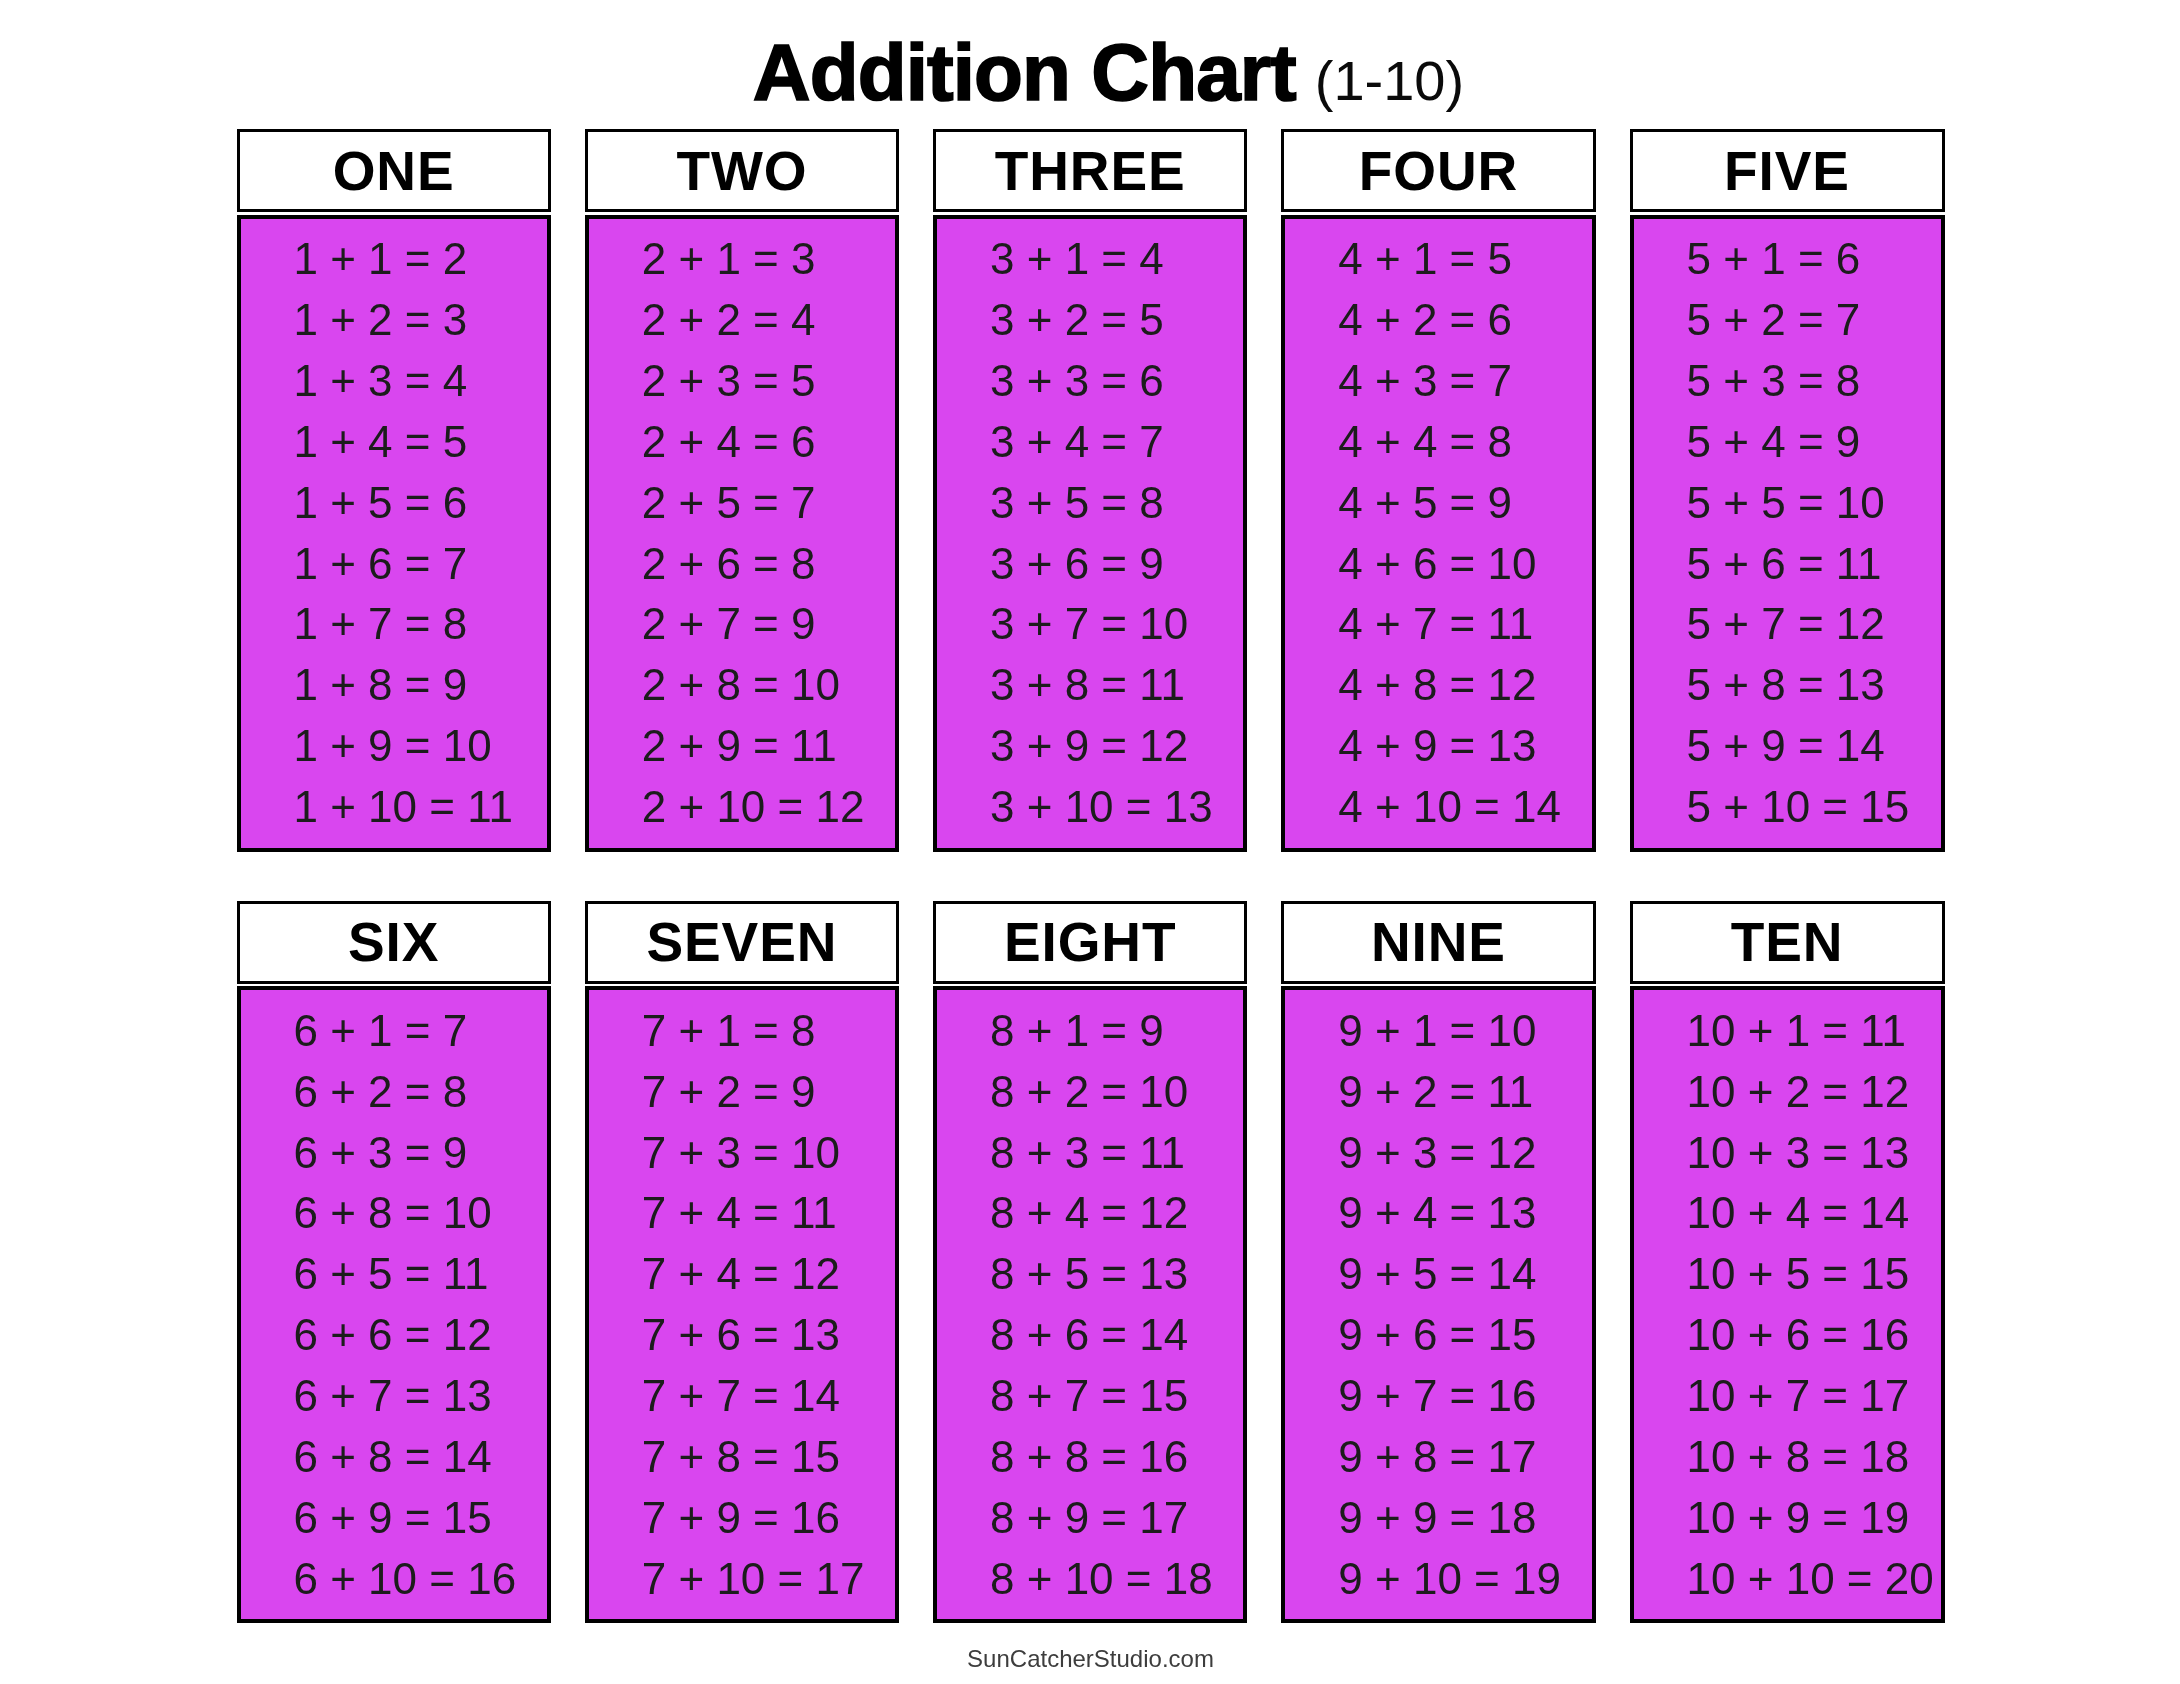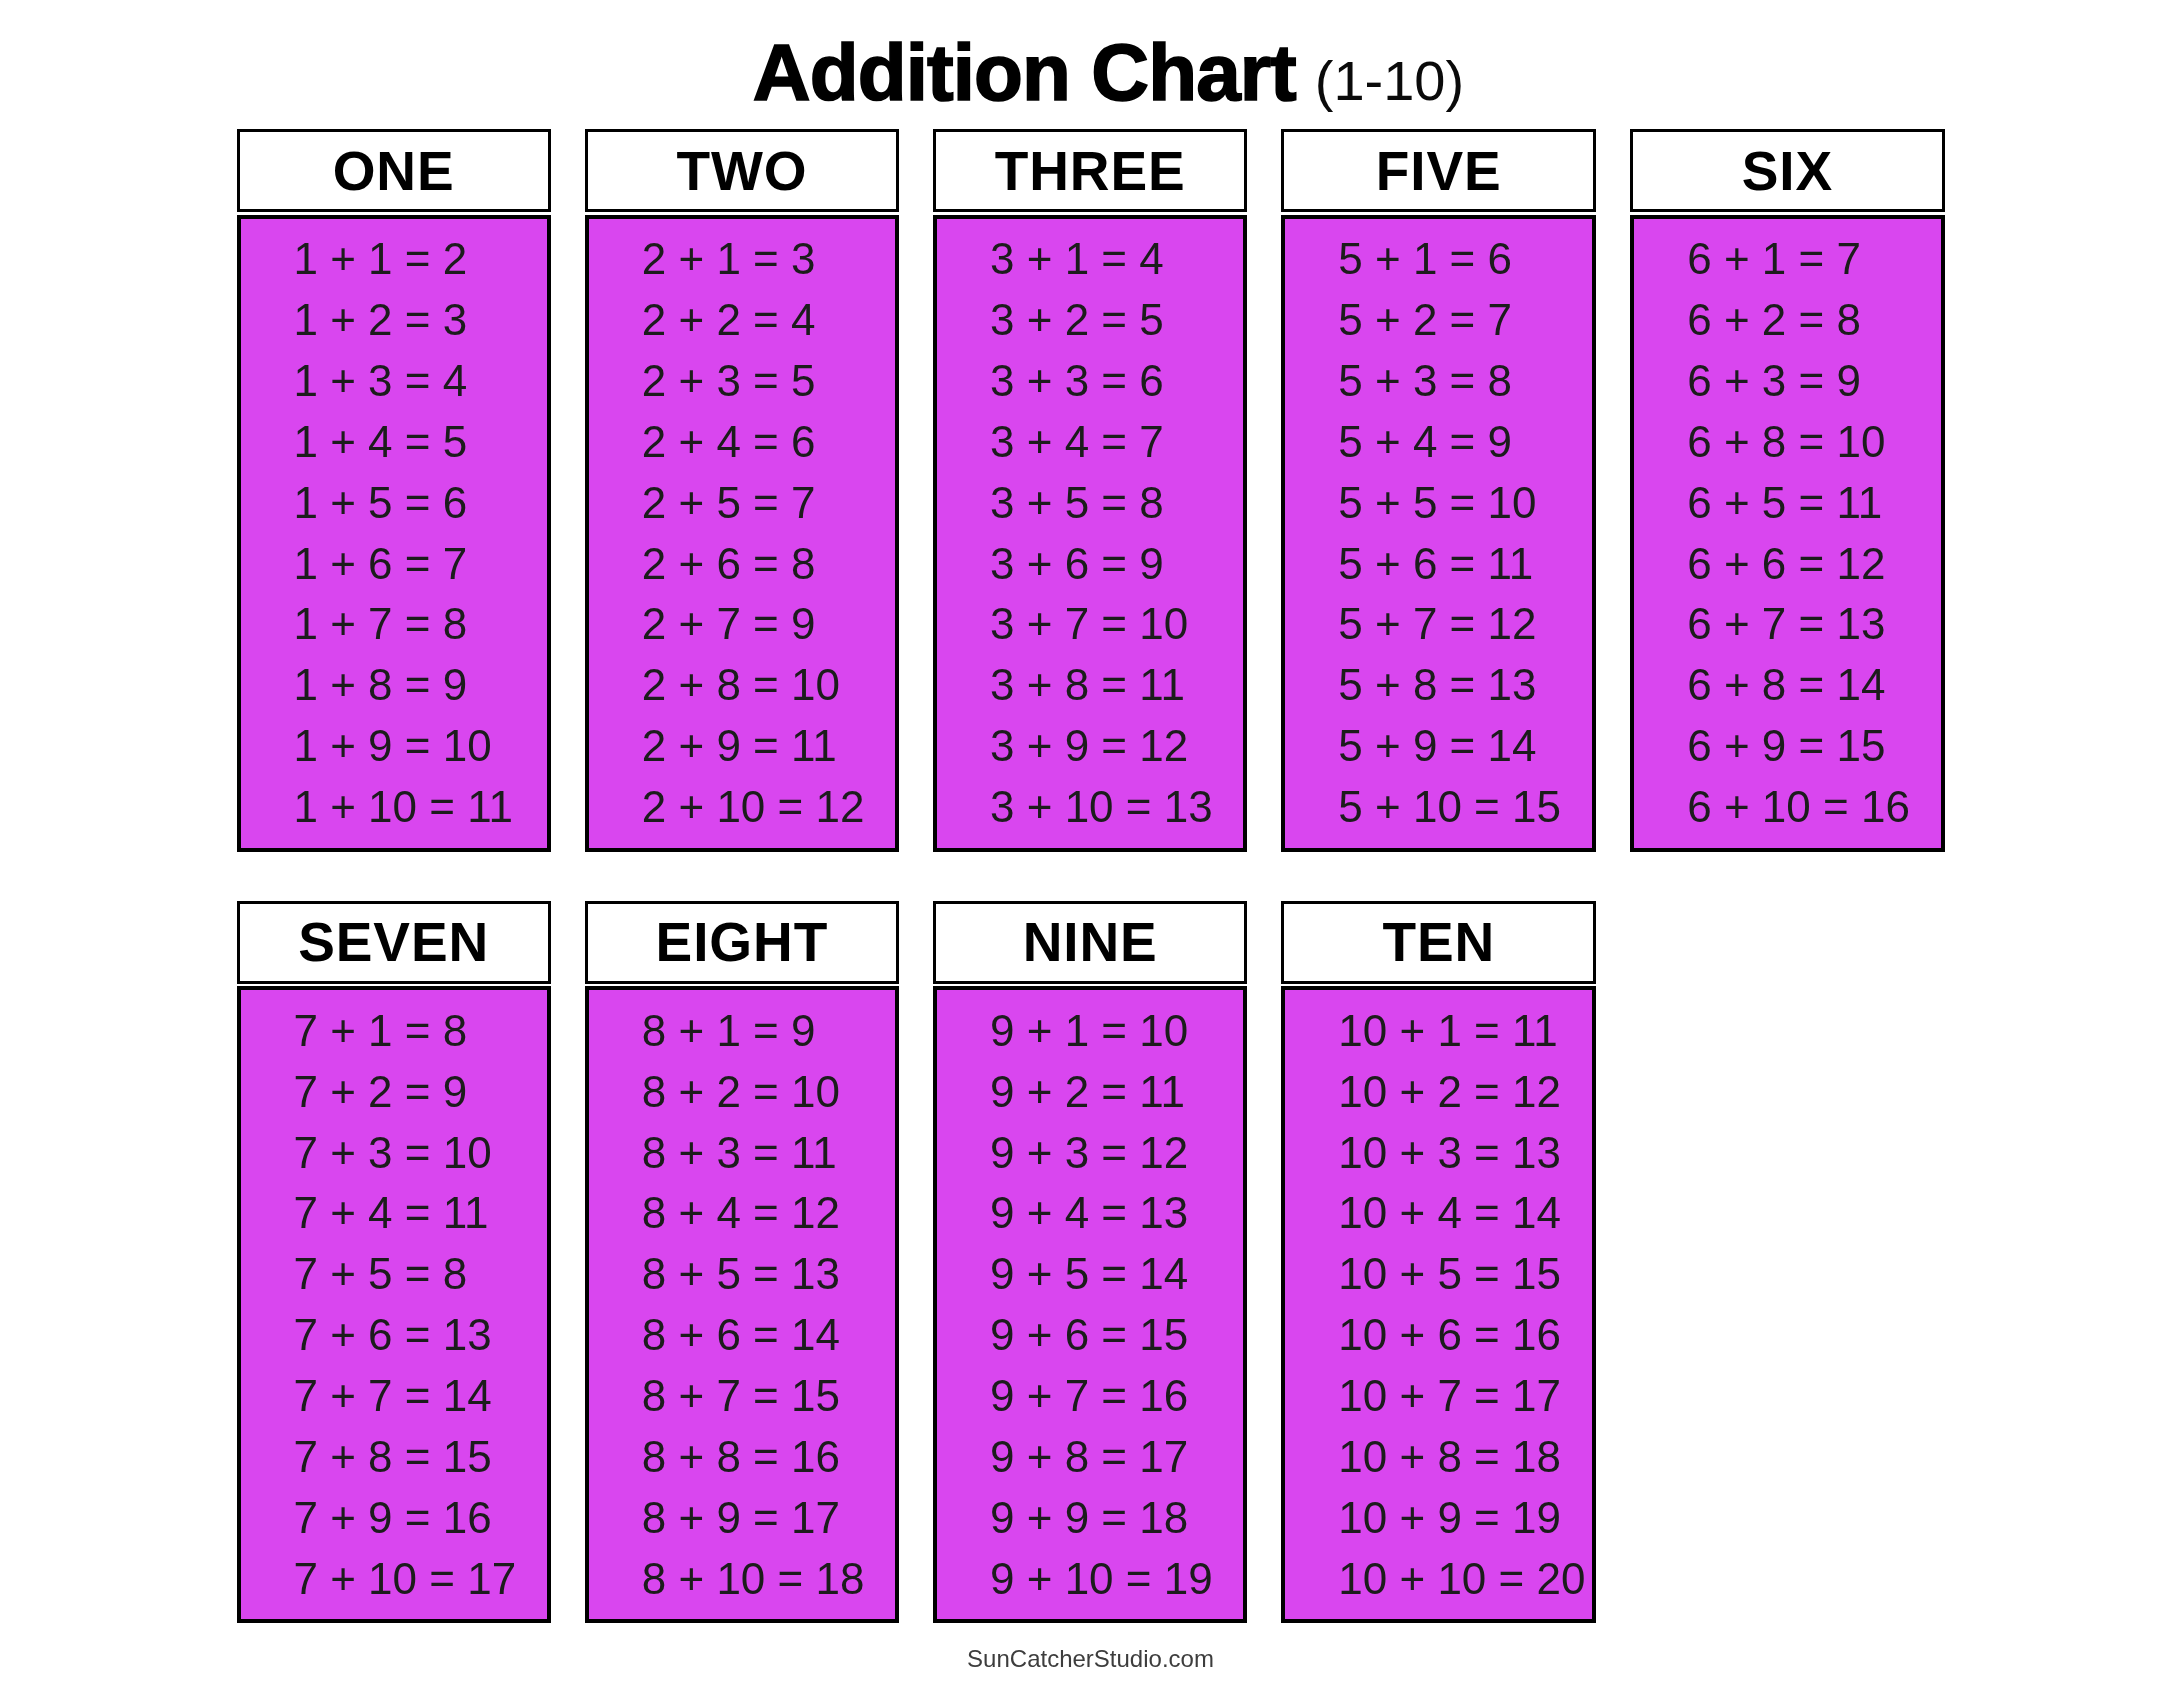--- a/index.html
+++ b/index.html
@@ -138,20 +138,35 @@
           <div class="eq-row">3 + 4 = 7</div>
           <div class="eq-row">3 + 5 = 8</div>
           <div class="eq-row">3 + 6 = 9</div>
           <div class="eq-row">3 + 7 = 10</div>
           <div class="eq-row">3 + 8 = 11</div>
           <div class="eq-row">3 + 9 = 12</div>
           <div class="eq-row">3 + 10 = 13</div>
         </div>
       </div>
       <div class="card">
+        <div class="card-header">FOUR</div>
+        <div class="card-body">
+          <div class="eq-row">4 + 1 = 5</div>
+          <div class="eq-row">4 + 2 = 6</div>
+          <div class="eq-row">4 + 3 = 7</div>
+          <div class="eq-row">4 + 4 = 8</div>
+          <div class="eq-row">4 + 5 = 9</div>
+          <div class="eq-row">4 + 6 = 10</div>
+          <div class="eq-row">4 + 7 = 11</div>
+          <div class="eq-row">4 + 8 = 12</div>
+          <div class="eq-row">4 + 9 = 13</div>
+          <div class="eq-row">4 + 10 = 14</div>
+        </div>
+      </div>
+      <div class="card">
         <div class="card-header">FIVE</div>
         <div class="card-body">
           <div class="eq-row">5 + 1 = 6</div>
           <div class="eq-row">5 + 2 = 7</div>
           <div class="eq-row">5 + 3 = 8</div>
           <div class="eq-row">5 + 4 = 9</div>
           <div class="eq-row">5 + 5 = 10</div>
           <div class="eq-row">5 + 6 = 11</div>
           <div class="eq-row">5 + 7 = 12</div>
           <div class="eq-row">5 + 8 = 13</div>
@@ -174,21 +189,21 @@
           <div class="eq-row">6 + 10 = 16</div>
         </div>
       </div>
       <div class="card">
         <div class="card-header">SEVEN</div>
         <div class="card-body">
           <div class="eq-row">7 + 1 = 8</div>
           <div class="eq-row">7 + 2 = 9</div>
           <div class="eq-row">7 + 3 = 10</div>
           <div class="eq-row">7 + 4 = 11</div>
-          <div class="eq-row">7 + 5 = 8</div>
+          <div class="eq-row">7 + 4 = 12</div>
           <div class="eq-row">7 + 6 = 13</div>
           <div class="eq-row">7 + 7 = 14</div>
           <div class="eq-row">7 + 8 = 15</div>
           <div class="eq-row">7 + 9 = 16</div>
           <div class="eq-row">7 + 10 = 17</div>
         </div>
       </div>
       <div class="card">
         <div class="card-header">EIGHT</div>
         <div class="card-body">

